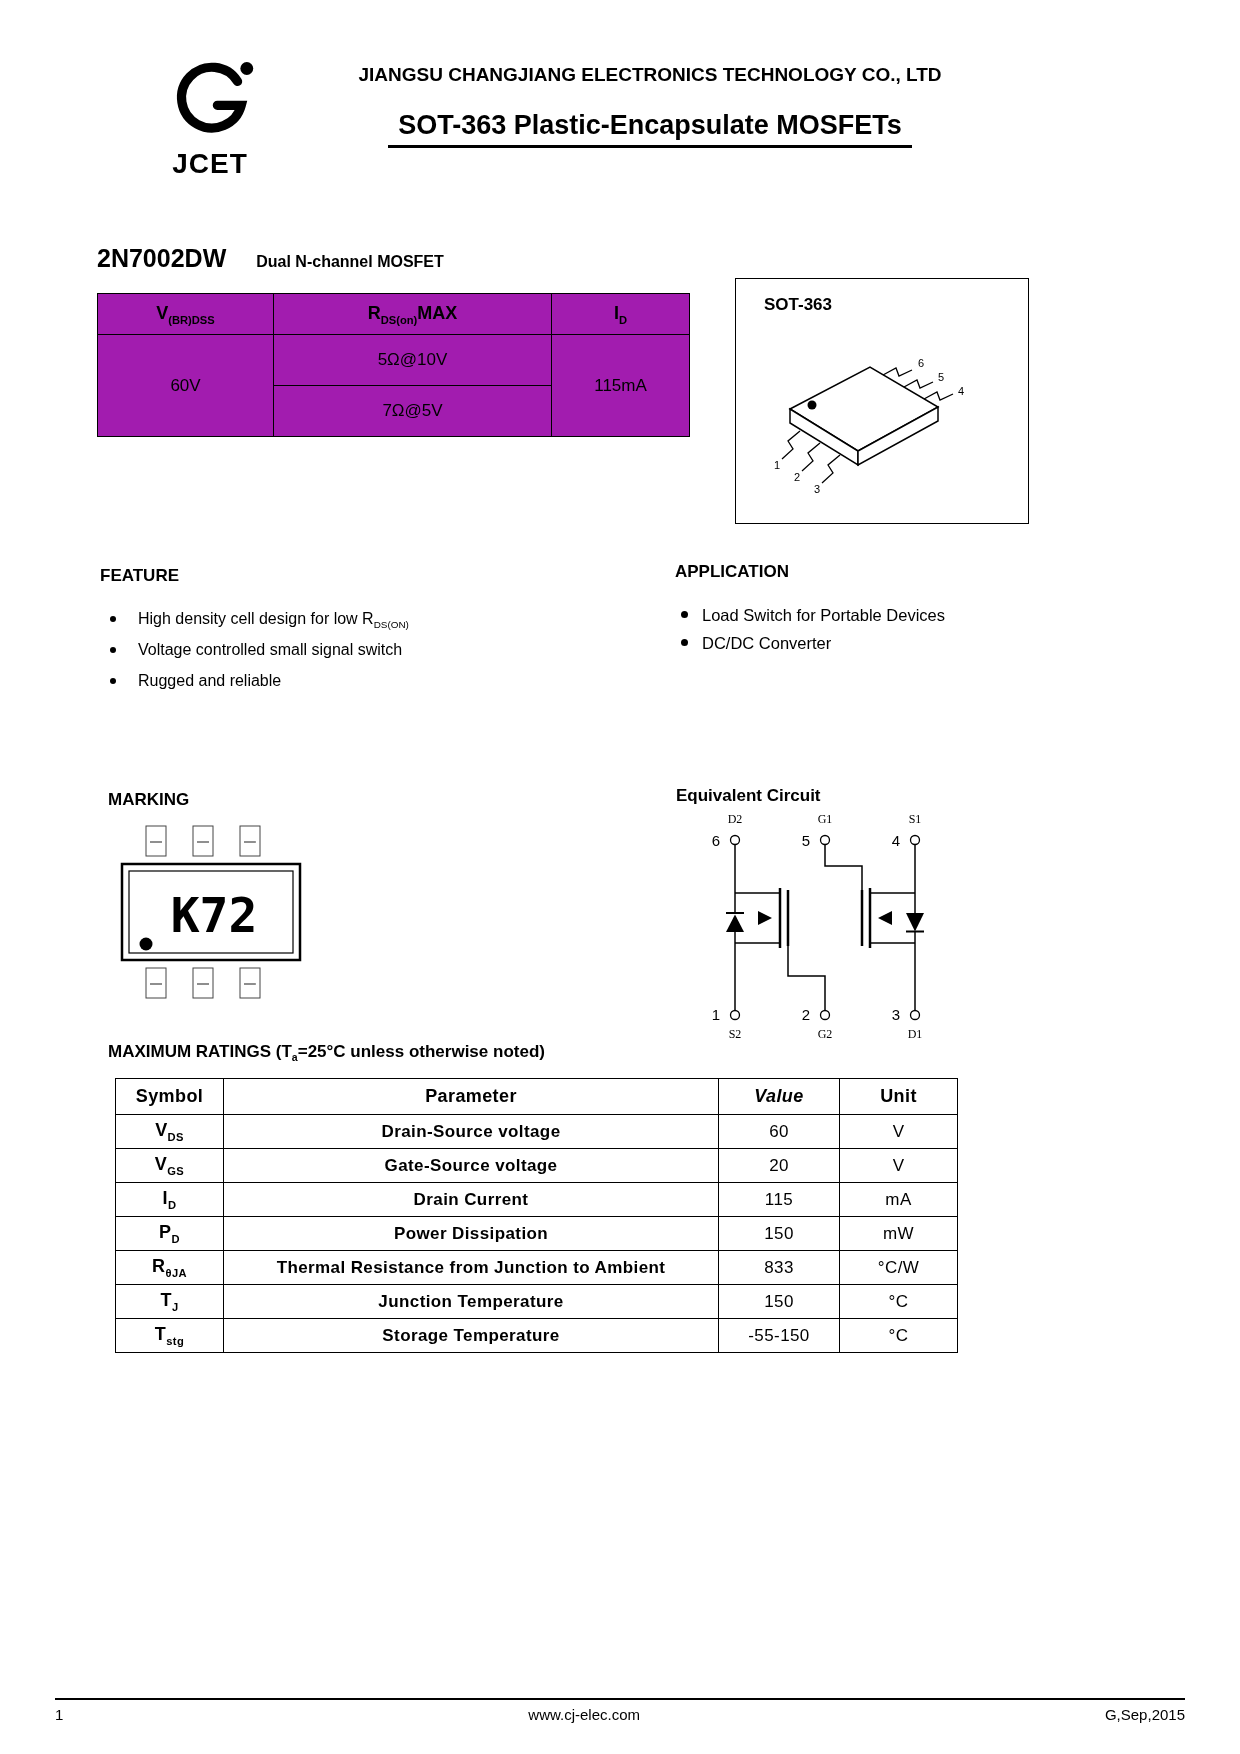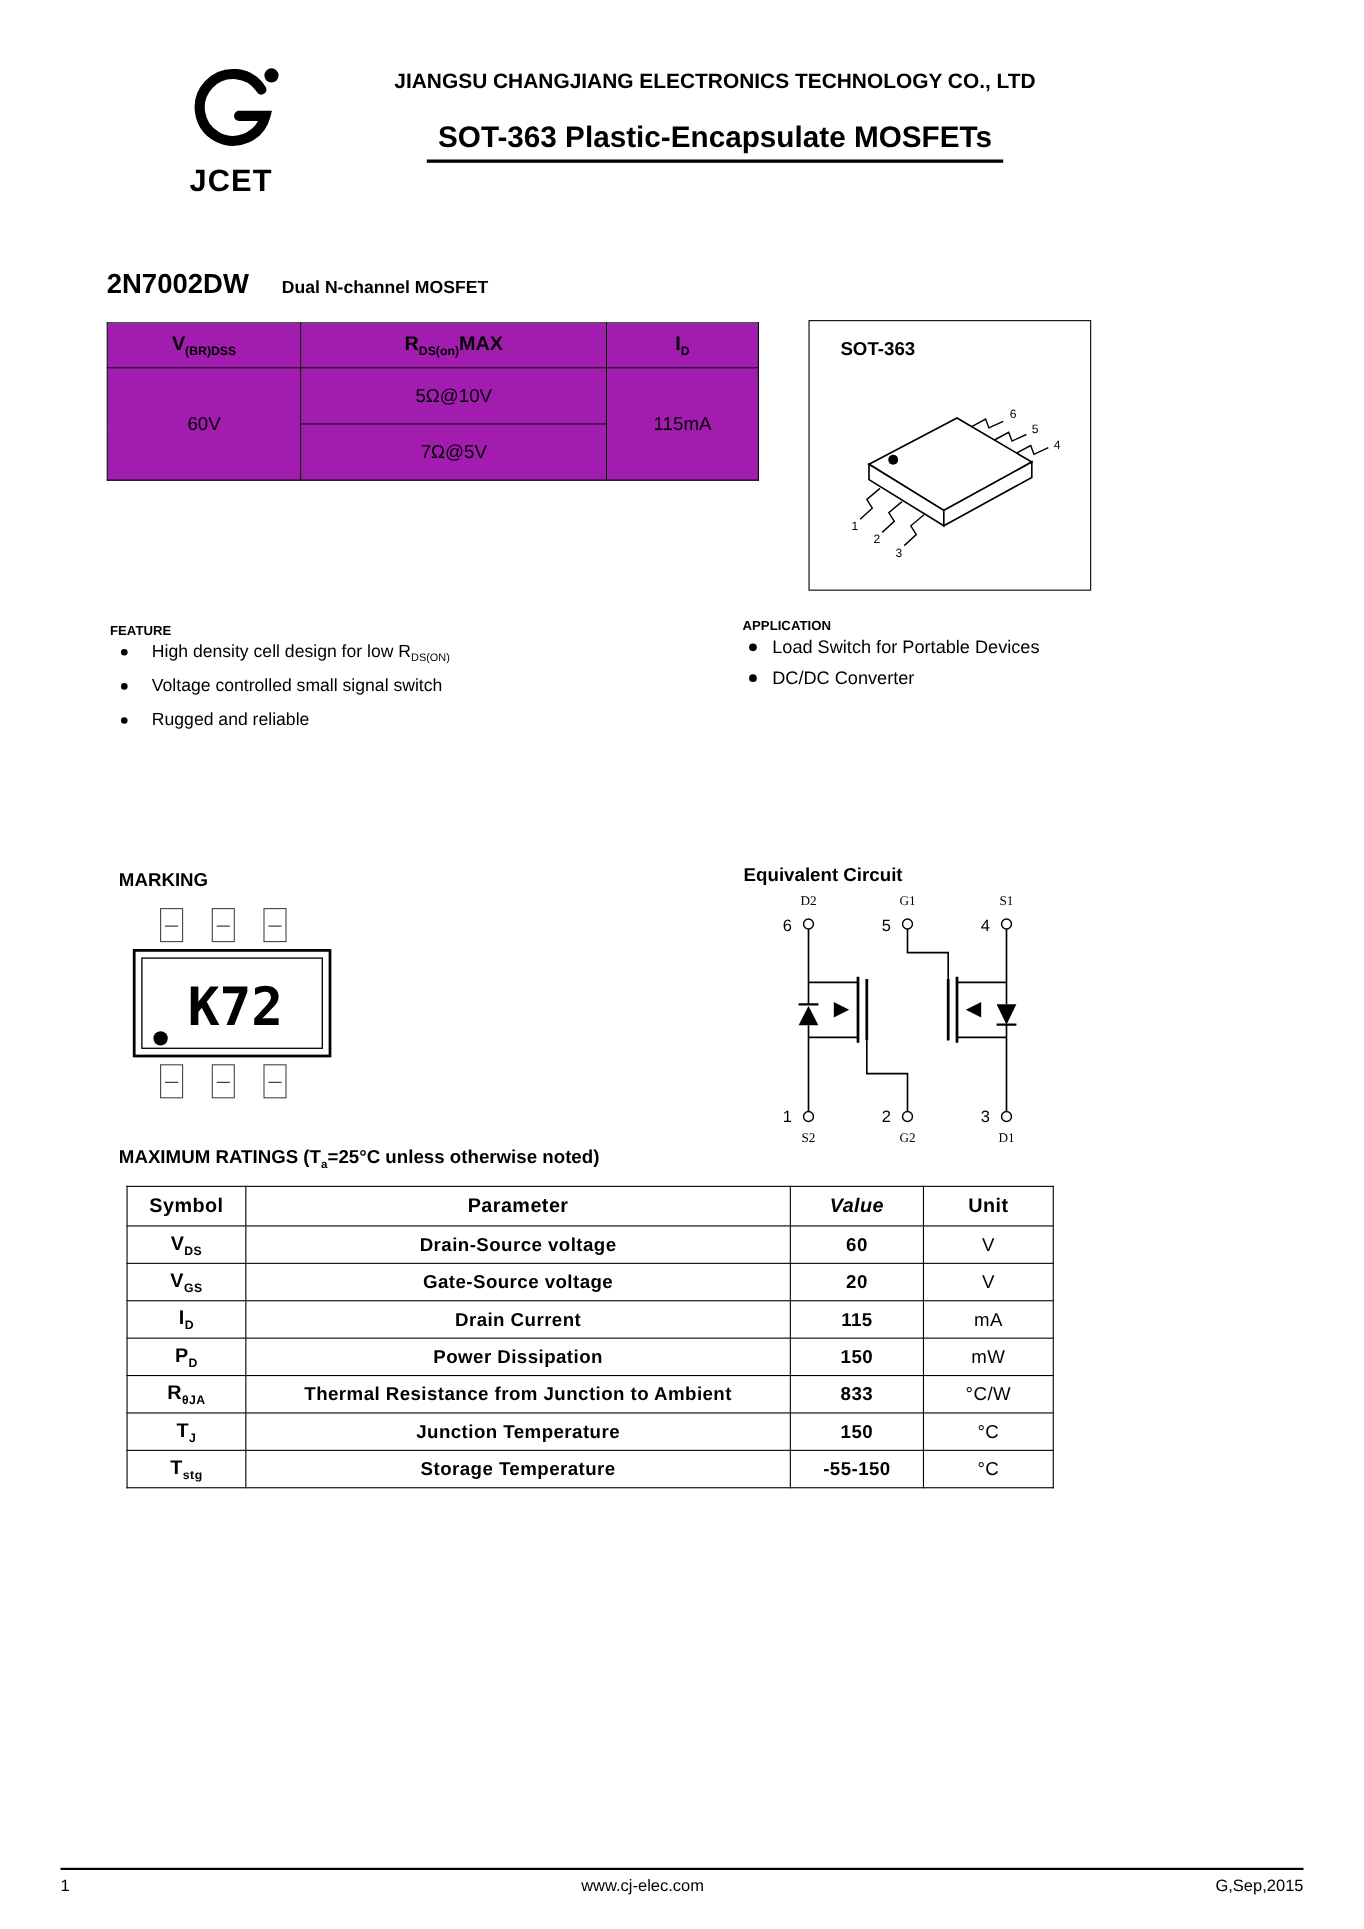--- a/index.html
+++ b/index.html
@@ -26,49 +26,49 @@
   table{border-collapse:collapse;}
   .spec{left:97px;top:293px;table-layout:fixed;}
   .spec th,.spec td{border:1.5px solid #000;text-align:center;vertical-align:middle;background:#a21caf;}
   .spec th{font-size:18px;font-weight:bold;height:38px;}
   .spec td{font-size:17px;height:48px;}
   .col-v{width:173px;}.col-r{width:275px;}.col-i{width:135px;}
   sub{font-size:0.62em;}
   .hsub{font-weight:bold;}
 
   
-  .pkg-box{left:735px;top:291px;width:255px;height:244px;border:1.5px solid #000;}
+  .pkg-box{left:735px;top:278px;width:255px;height:244px;border:1.5px solid #000;padding-left:37px;}
   .pkg-label{position:absolute;left:28px;top:16px;font-size:17px;font-weight:bold;}
   .pkg-svg{position:absolute;left:2px;top:52px;}
 
   
   .feature{left:100px;top:566px;width:500px;}
   .application{left:675px;top:562px;width:420px;}
-  .sec-title{font-size:12px;font-weight:bold;margin-bottom:4px;}
+  .sec-title{font-size:17px;font-weight:bold;margin-bottom:24px;}
   .blist{list-style:none;margin:0;padding:0;}
   .blist li{display:flex;align-items:baseline;font-size:16px;margin-bottom:11px;}
   .bullet{flex:0 0 auto;width:6px;height:6px;border-radius:50%;background:#000;margin:0 22px 2px 10px;align-self:center;}
   .application .blist li{font-size:16.5px;margin-bottom:9px;}
   .application .bullet{margin:0 14px 2px 6px;width:7px;height:7px;}
 
   
   .marking-title{left:108px;top:790px;font-size:17px;font-weight:bold;}
   .marking-svg{left:116px;top:822px;}
   .circuit-title{left:676px;top:786px;font-size:17px;font-weight:bold;}
   .circuit-svg{left:660px;top:810px;}
 
   
   .ratings-title{left:108px;top:1042px;font-size:17px;font-weight:bold;}
   .ratings{left:115px;top:1078px;table-layout:fixed;padding-left:47px;}
   .ratings th,.ratings td{border:1.5px solid #000;text-align:center;vertical-align:middle;background:#fff;letter-spacing:0.4px;}
   .ratings th{font-size:18px;font-weight:bold;height:33px;}
   .ratings td{font-size:17px;height:31px;}
   .ratings .param{font-weight:bold;}
   .ratings .sym{font-weight:bold;font-size:18px;}
-  .ratings .val{font-weight:bold;margin-top:12px;}
+  .ratings .val{font-weight:normal;margin-top:12px;}
   .c-sym{width:105px;}.c-par{width:492px;}.c-val{width:118px;font-style:italic;}.c-unit{width:115px;}
 
   
   .footer-rule{left:55px;right:55px;top:1698px;border-top:2px solid #000;height:0;}
   .footer-row{left:55px;right:55px;top:1706px;display:flex;justify-content:space-between;font-size:15px;}
   .footer-center{position:absolute;left:0;right:0;text-align:center;}
   .footer-row span{position:relative;z-index:1;background:transparent;}
 </style>
 </head>
 <body>

